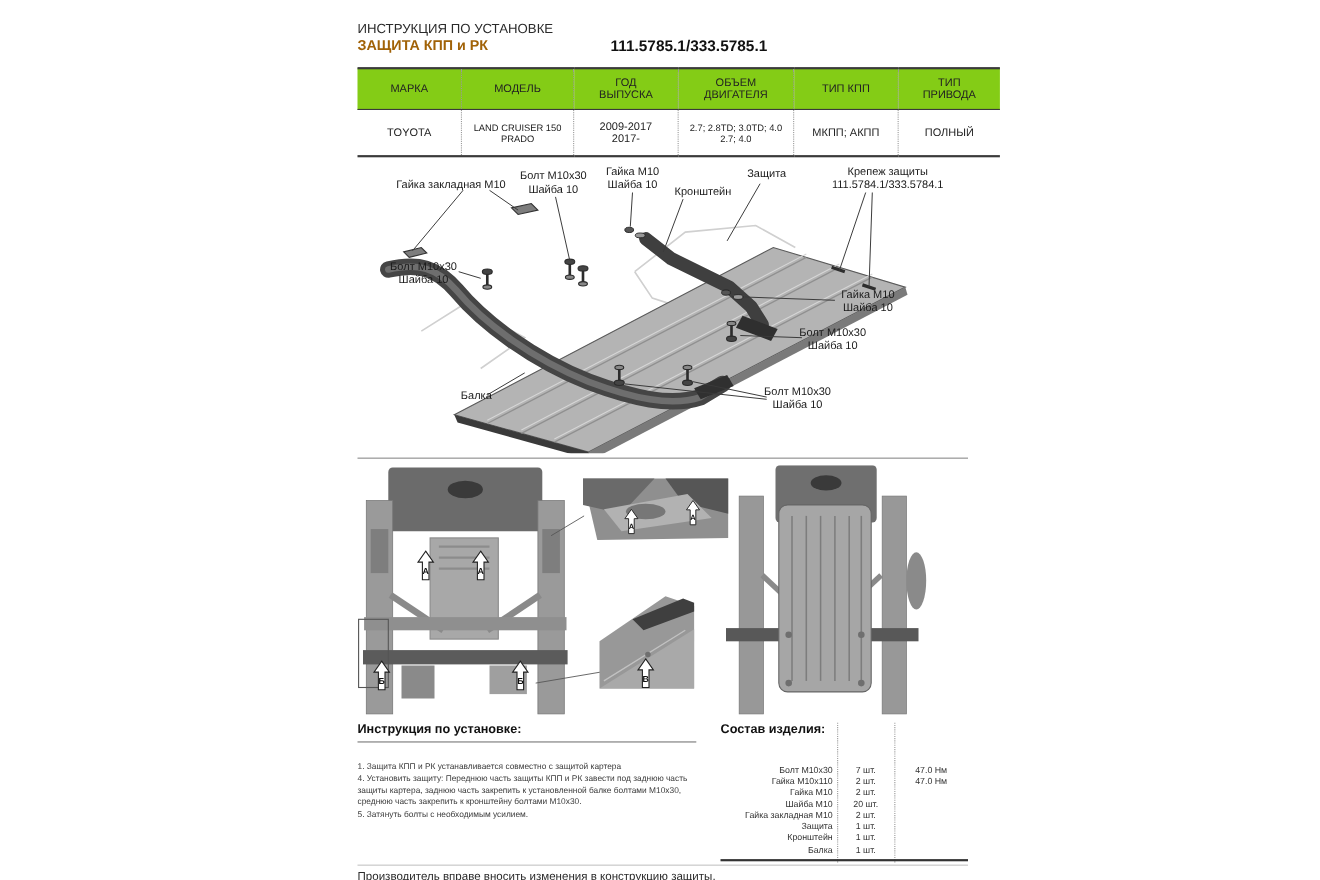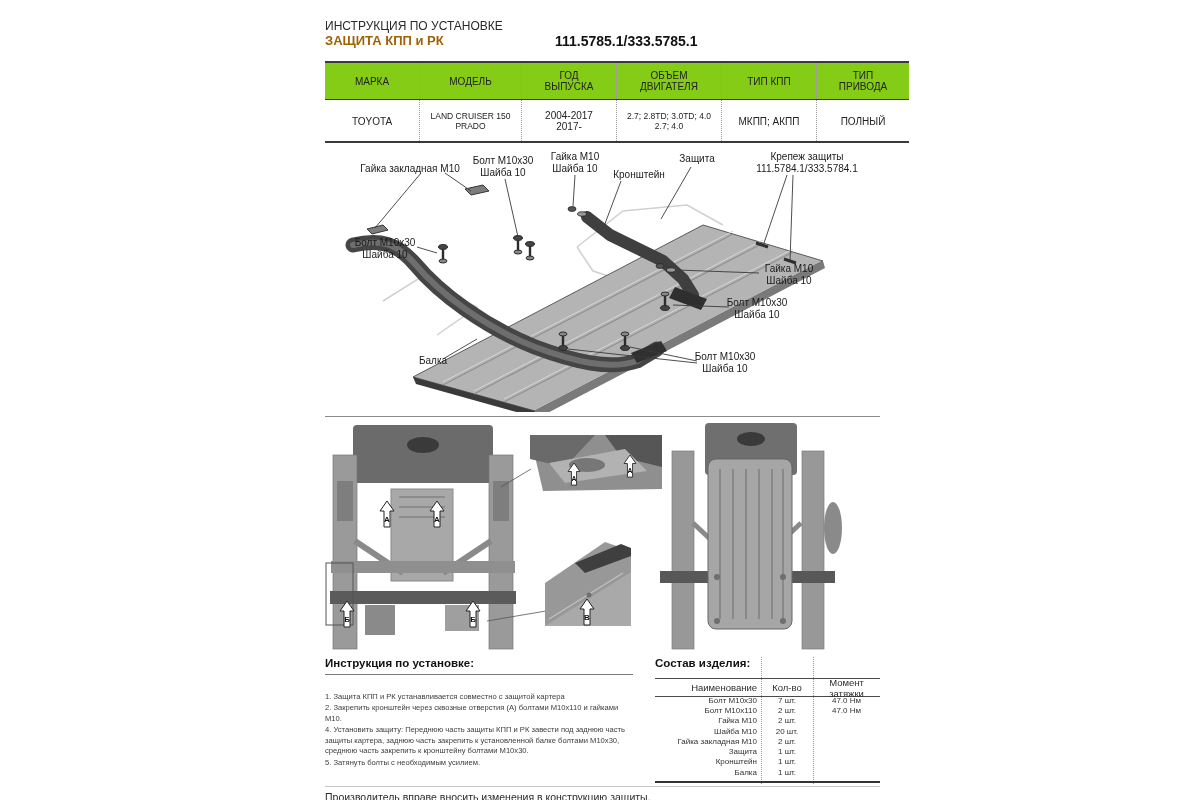--- a/index.html
+++ b/index.html
@@ -97,21 +97,21 @@
           <th style="width:90px" class="pre">ТИП КПП</th>
           <th style="width:88px" class="pre">ТИП
 ПРИВОДА</th>
         </tr>
       </thead>
       <tbody>
         <tr>
           <td class="pre">TOYOTA</td>
           <td class="pre small">LAND CRUISER 150
 PRADO</td>
-          <td class="pre">2004-2017
+          <td class="pre">2009-2017
 2017-</td>
           <td class="pre small">2.7; 2.8TD; 3.0TD; 4.0
 2.7; 4.0</td>
           <td class="pre">МКПП; АКПП</td>
           <td class="pre">ПОЛНЫЙ</td>
         </tr>
       </tbody>
     </table>
 
     <div class="diagram">
@@ -337,43 +337,37 @@
             <text y="21" fill="#111">В</text>
           </g>
         </g>
       </svg>
     </div>
 
     <div class="inst">
       <div class="inst-title">Инструкция по установке:</div>
       <div class="inst-items">
         <div class="inst-item">1. Защита КПП и РК устанавливается совместно с защитой картера</div>
-        <div class="inst-item">2. Закрепить кронштейн через сквозные отверстия (А) болтами М10х110 и гайками М10.</div>
         <div class="inst-item">4. Установить защиту: Переднюю часть защиты КПП и РК завести под заднюю часть защиты картера, заднюю часть закрепить к установленной балке болтами М10х30, среднюю часть закрепить к кронштейну болтами М10х30.</div>
         <div class="inst-item">5. Затянуть болты с необходимым усилием.</div>
       </div>
     </div>
 
     <div class="parts">
       <div class="vline" style="left:106px"></div>
       <div class="vline" style="left:158px"></div>
       <div class="parts-title">Состав изделия:</div>
-      <div class="parts-head">
-        <div class="ph-name">Наименование</div>
-        <div class="ph-qty">Кол-во</div>
-        <div class="ph-torque">Момент затяжки</div>
-      </div>
       <div class="parts-rows">
         <div class="parts-row">
           <div class="pc-name">Болт М10х30</div>
           <div class="pc-qty">7 шт.</div>
           <div class="pc-torque">47.0 Нм</div>
         </div>
         <div class="parts-row">
-          <div class="pc-name">Болт М10х110</div>
+          <div class="pc-name">Гайка М10х110</div>
           <div class="pc-qty">2 шт.</div>
           <div class="pc-torque">47.0 Нм</div>
         </div>
         <div class="parts-row">
           <div class="pc-name">Гайка М10</div>
           <div class="pc-qty">2 шт.</div>
           <div class="pc-torque"></div>
         </div>
         <div class="parts-row">
           <div class="pc-name">Шайба М10</div>

